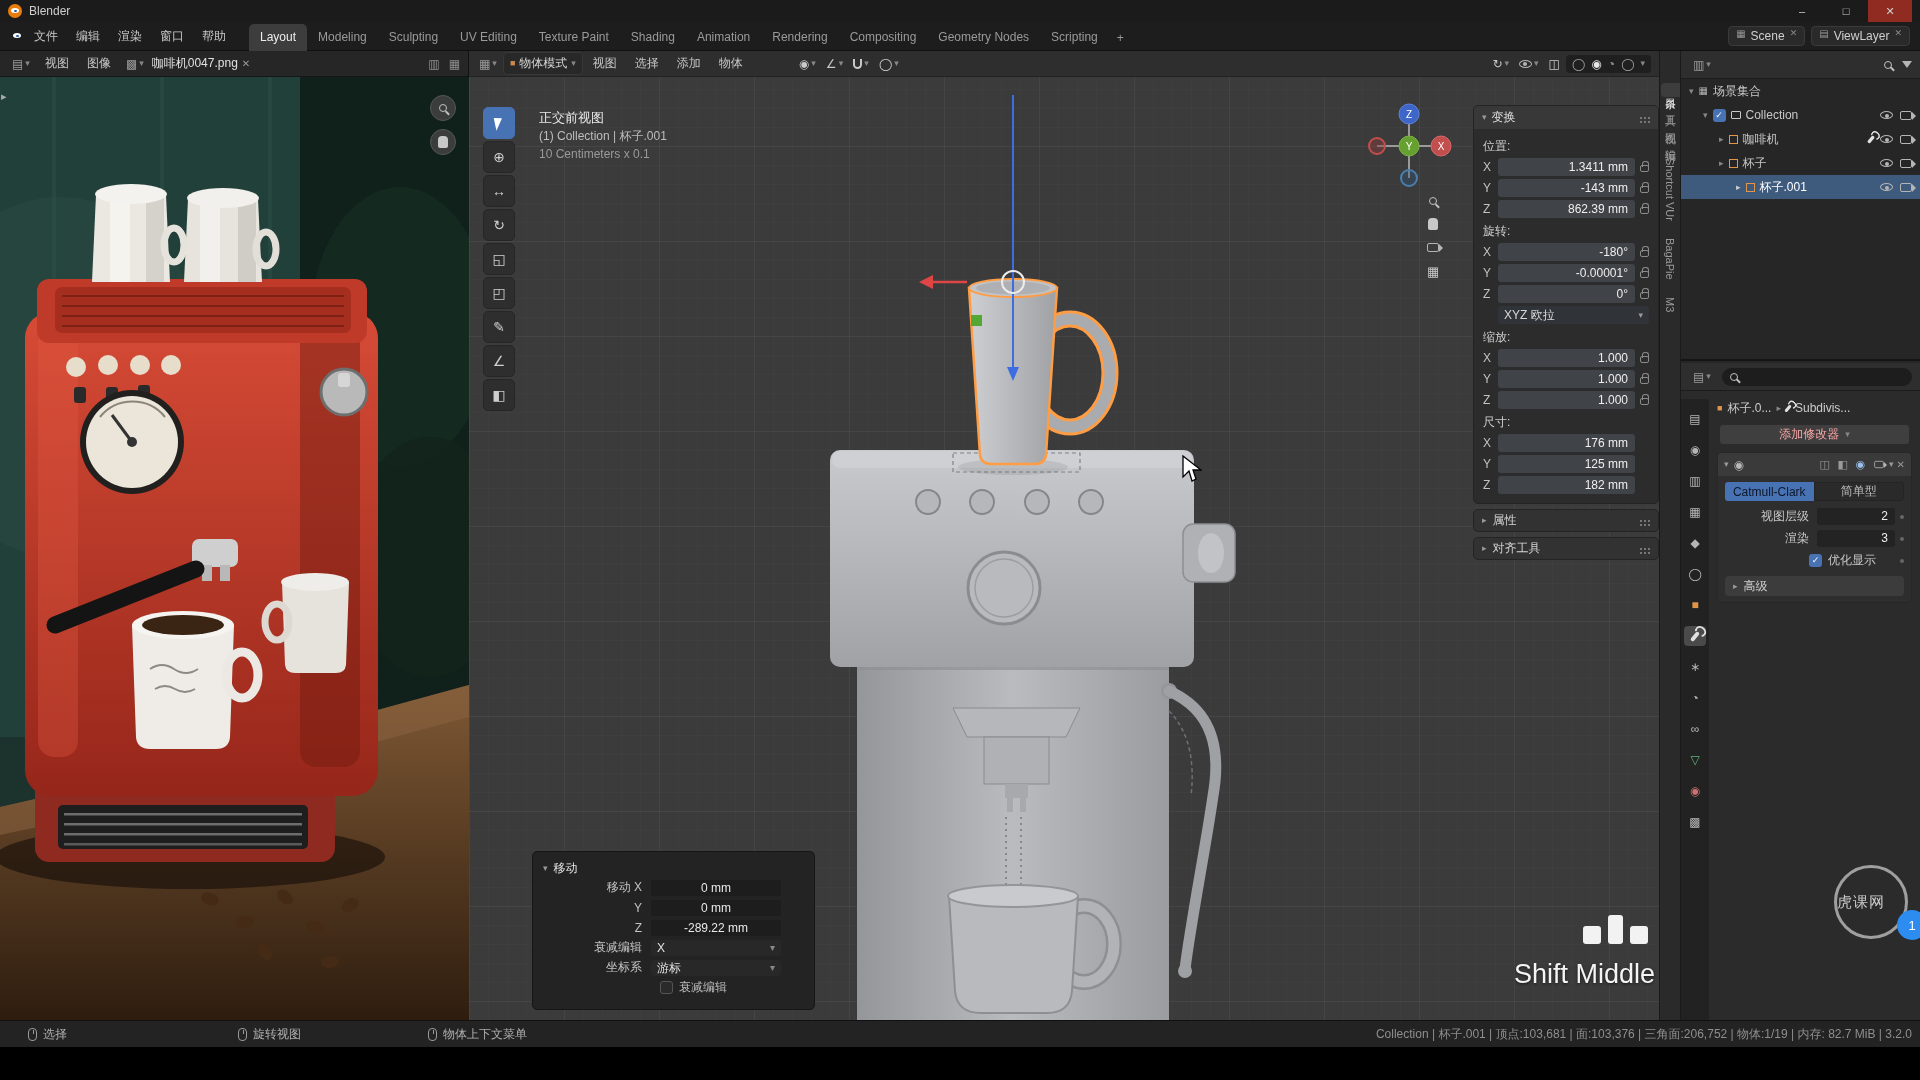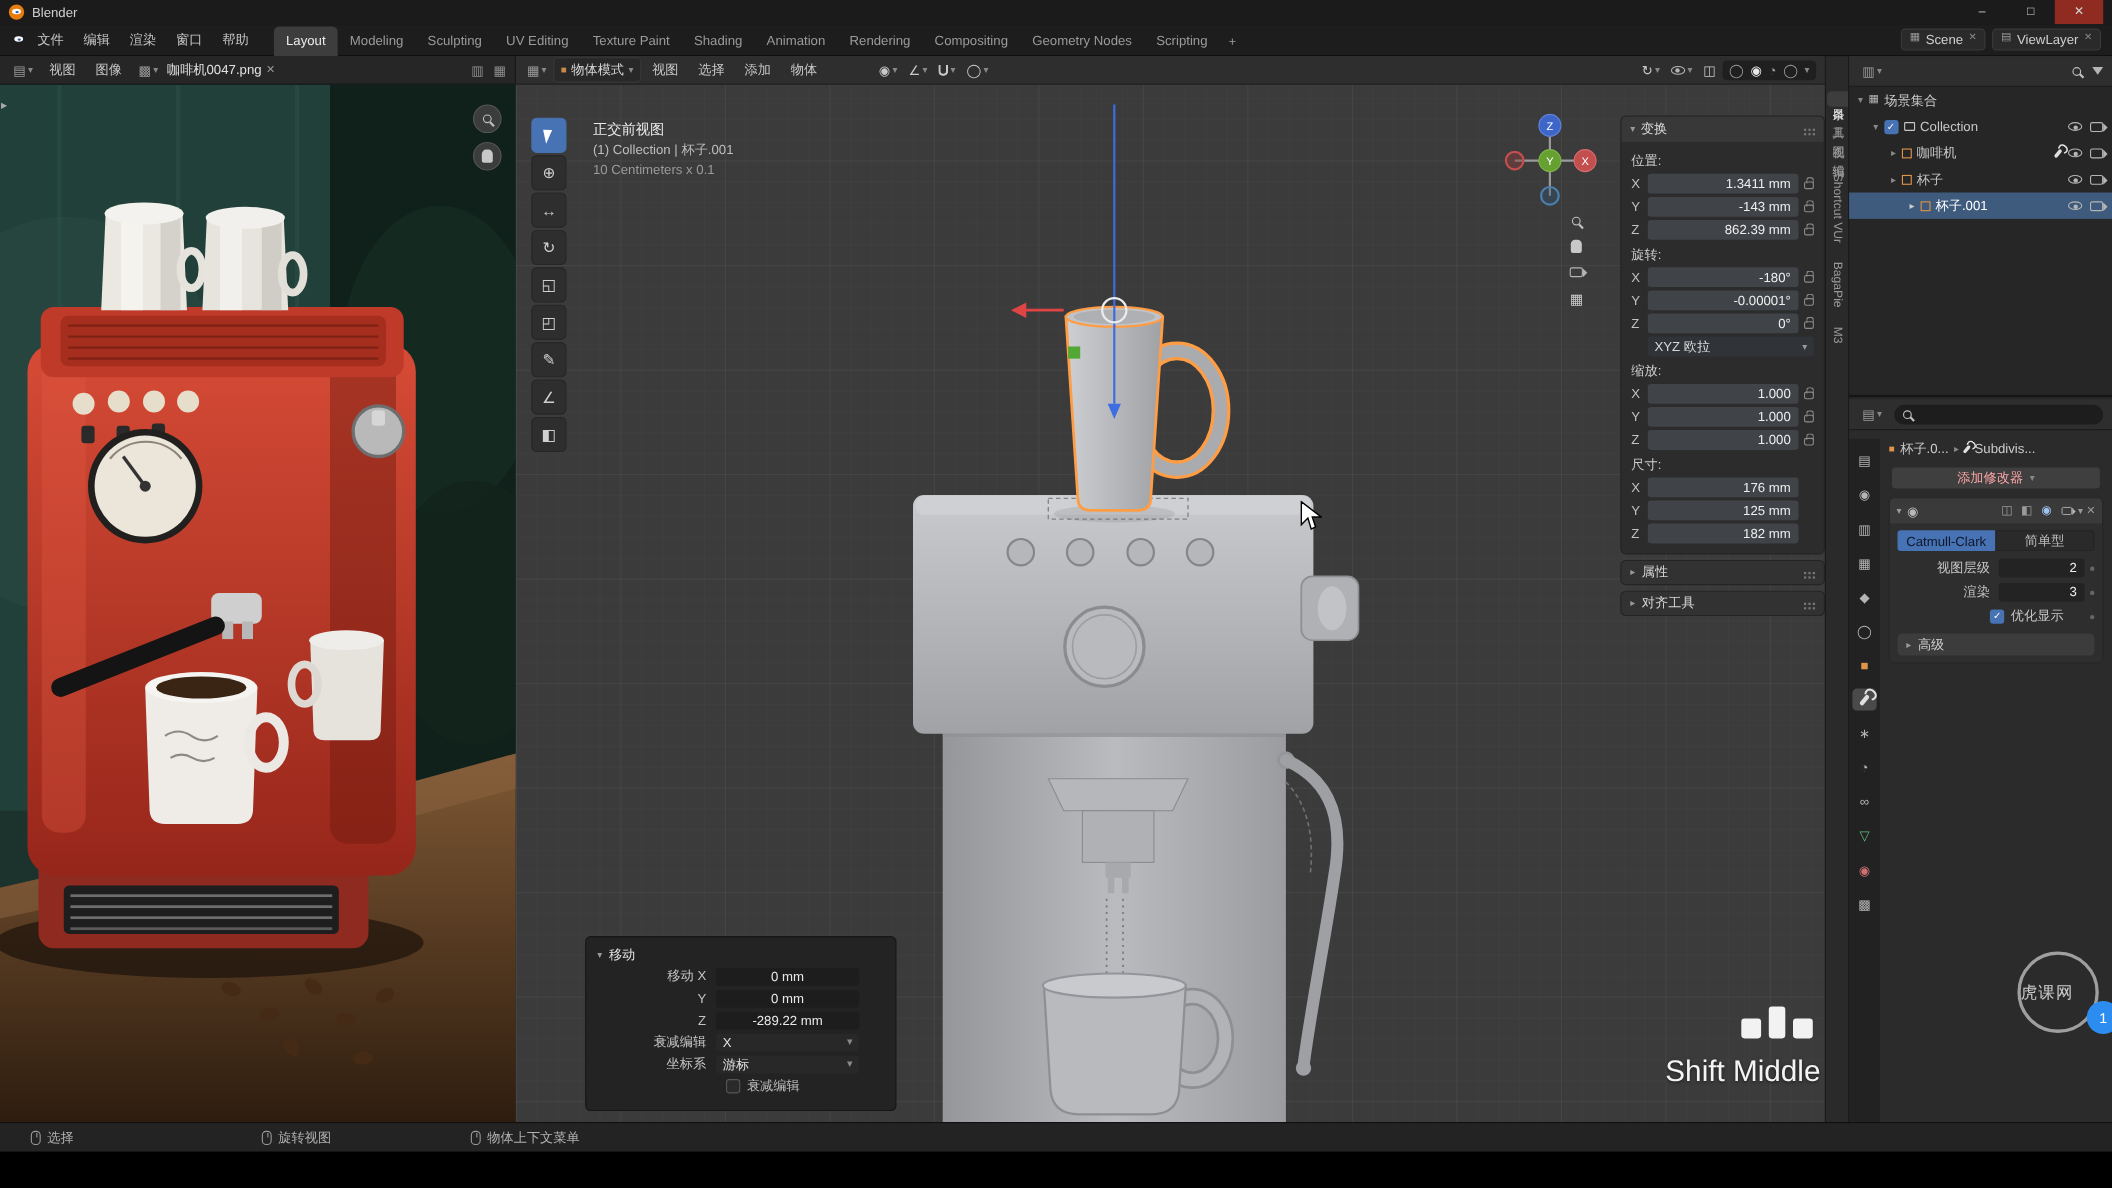--- a/index.html
+++ b/index.html
@@ -860,20 +860,21 @@
       <span>选择</span>
     </span>
   <span class="sb-item" style="left:238px" data-name="status-hint-rotate-view">
       <i class="i-mouse" data-name="mouse-icon"></i>
       <span>旋转视图</span>
     </span>
   <span class="sb-item" style="left:428px" data-name="status-hint-context-menu">
       <i class="i-mouse" data-name="mouse-icon"></i>
       <span>物体上下文菜单</span>
     </span>
+  <span class="sb-right" data-name="scene-statistics">Collection | 杯子.001 | 顶点:103,681 | 面:103,376 | 三角面:206,752 | 物体:1/19 | 内存: 82.7 MiB | 3.2.0</span>
 </div>
 
 <div id="letterbox" class="abs" data-name="letterbox-strip"></div>
 
 <div id="watermark" class="abs" data-name="watermark-badge">
     <span>虎课网</span>
   </div>
 <div id="badge" class="abs" data-name="notification-badge">
     <span>1</span>
   </div>

